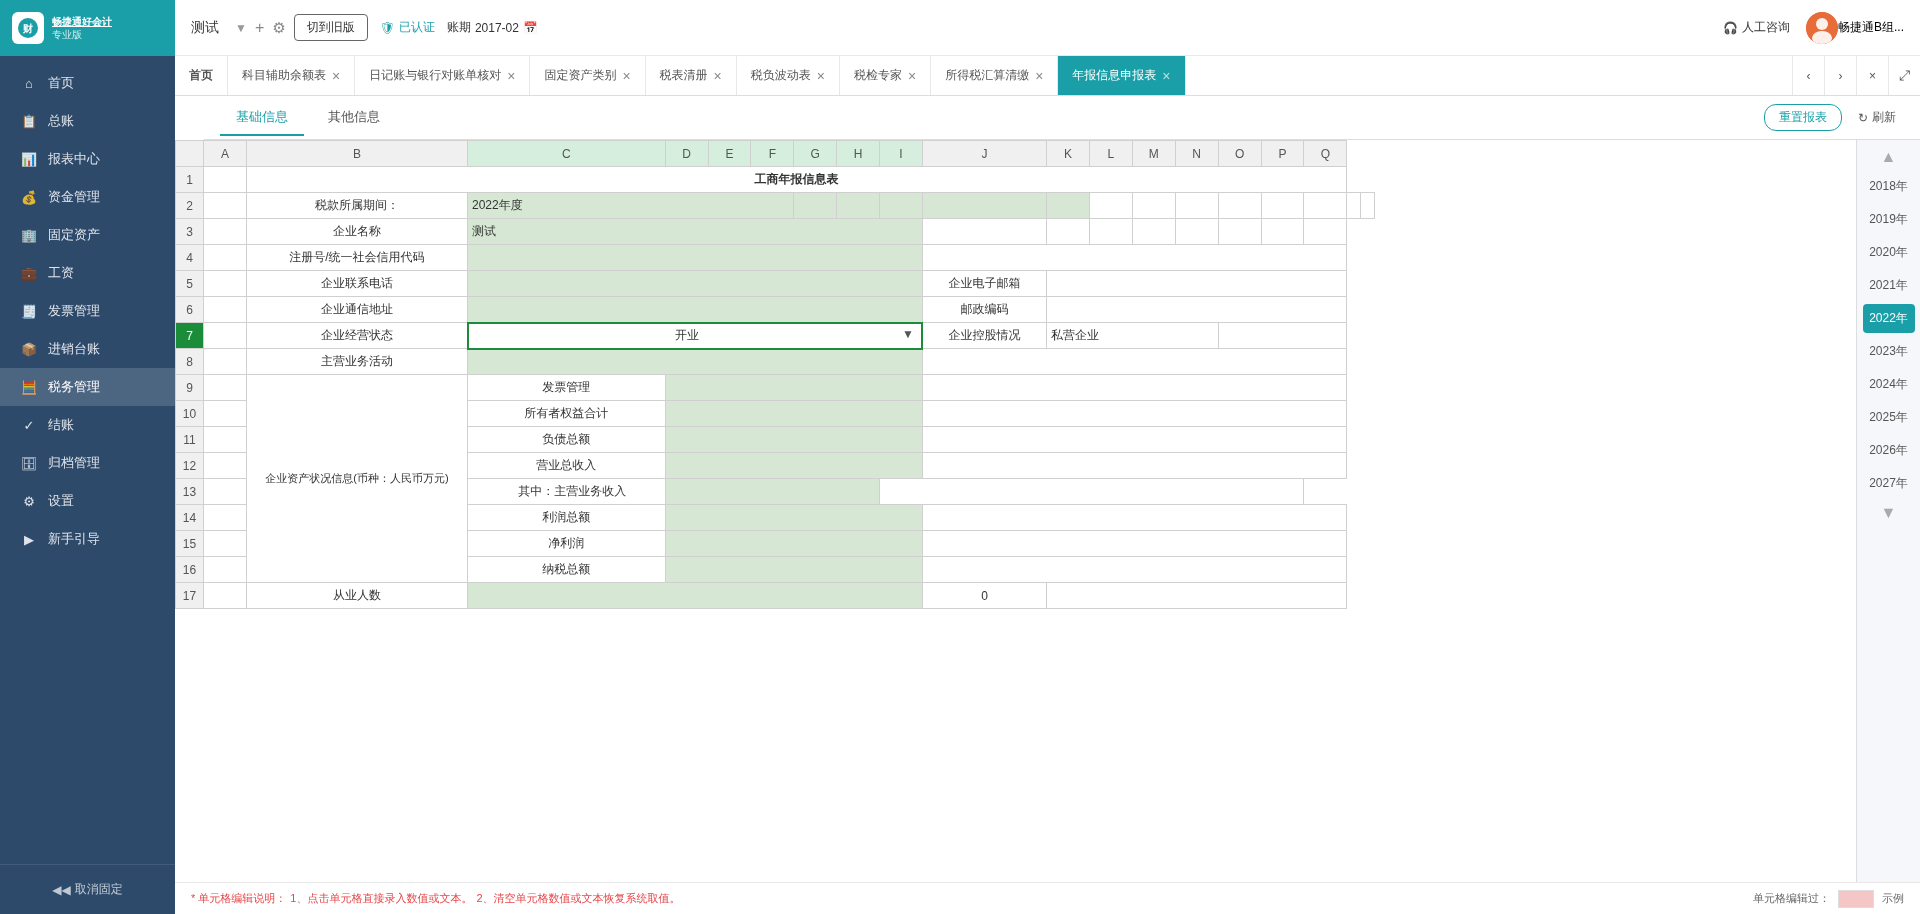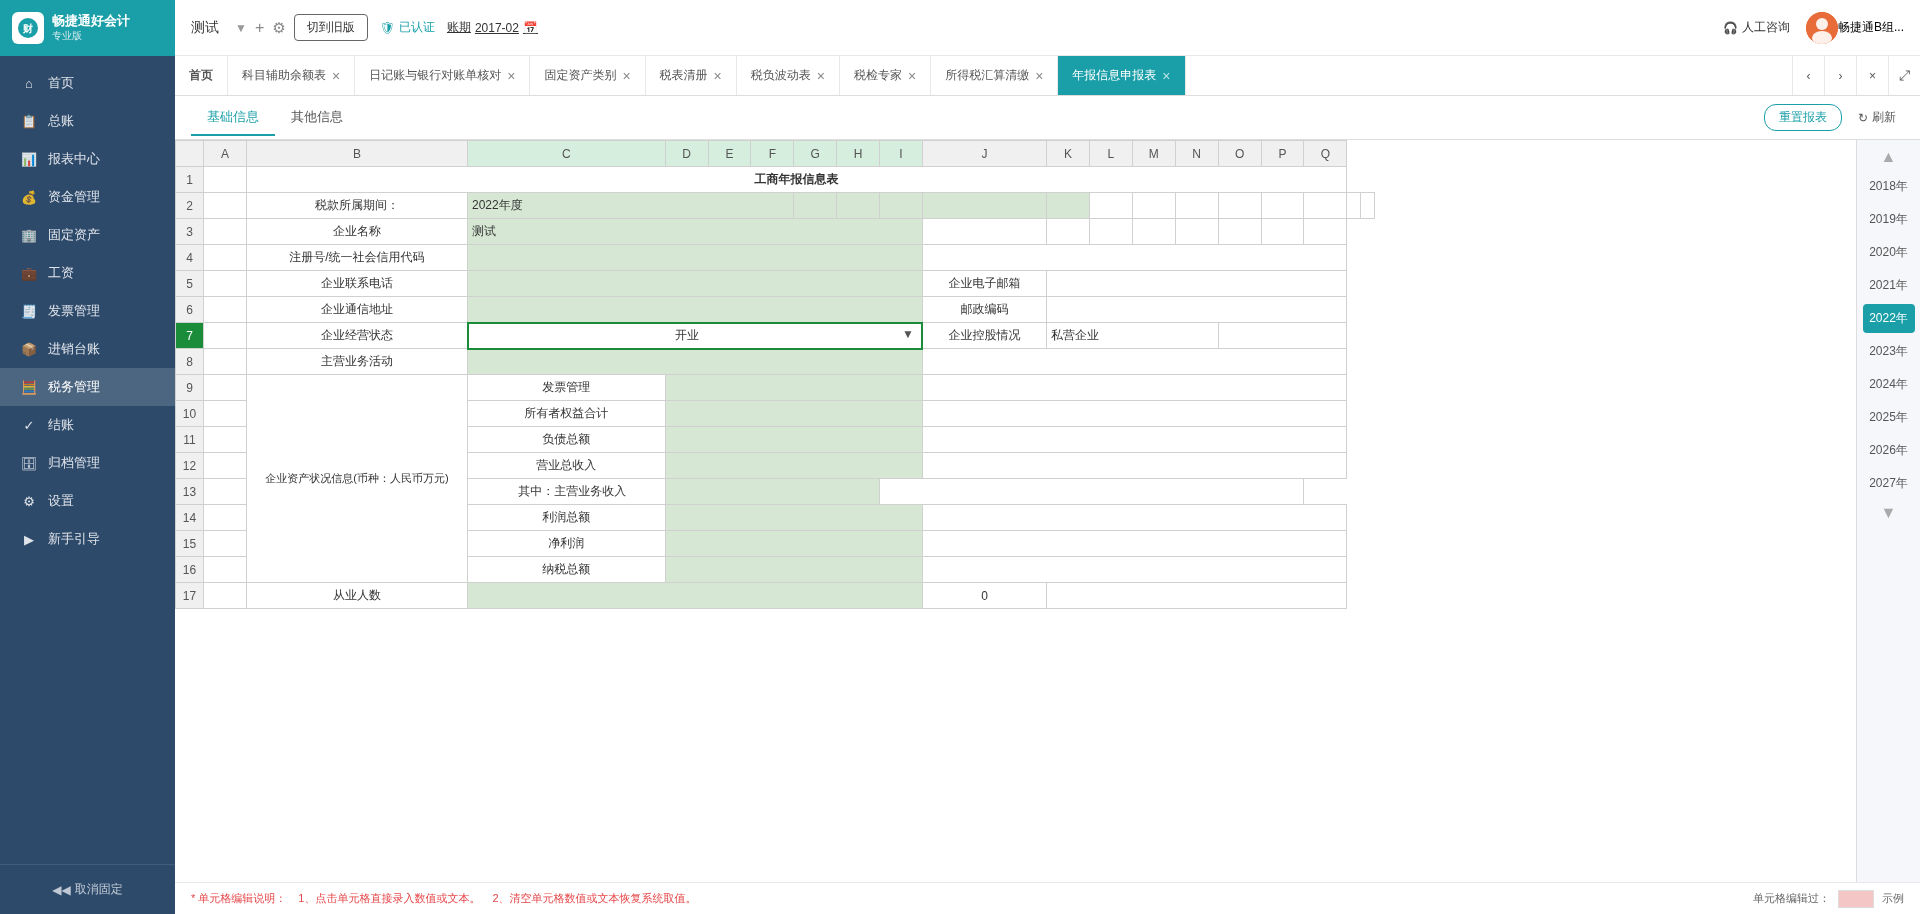--- a/index.html
+++ b/index.html
@@ -3,61 +3,61 @@
   <meta charset="utf-8">
   <style>
     * { box-sizing: border-box; margin: 0; padding: 0; }
     body { font-family: "Microsoft YaHei", "PingFang SC", sans-serif; font-size: 12px; background: #f0f2f5; display: flex; height: 914px; overflow: hidden; }
 
     
     .sidebar { width: 175px; background: #2d4a6b; display: flex; flex-direction: column; color: #fff; flex-shrink: 0; }
     .sidebar-logo { background: #1a9fa8; padding: 10px 12px; display: flex; align-items: center; gap: 8px; height: 56px; }
     .sidebar-logo-icon { width: 32px; height: 32px; background: #fff; border-radius: 6px; display: flex; align-items: center; justify-content: center; }
     .sidebar-logo-icon svg { width: 24px; height: 24px; }
-    .sidebar-logo-text { font-size: 13px; font-weight: bold; color: #fff; line-height: 1.3; }
+    .sidebar-logo-text { font-size: 10px; font-weight: bold; color: #fff; line-height: 1.3; text-decoration: underline; }
     .sidebar-logo-sub { font-size: 10px; color: rgba(255,255,255,0.8); }
     .sidebar-nav { flex: 1; overflow-y: auto; padding: 8px 0; }
     .sidebar-nav::-webkit-scrollbar { width: 4px; }
     .sidebar-nav::-webkit-scrollbar-thumb { background: rgba(255,255,255,0.2); }
     .sidebar-item { display: flex; align-items: center; gap: 10px; padding: 10px 20px; cursor: pointer; color: rgba(255,255,255,0.85); font-size: 13px; transition: background 0.2s; }
     .sidebar-item.active { background: rgba(255,255,255,0.15); color: #fff; }
     .sidebar-item-icon { width: 18px; height: 18px; display: flex; align-items: center; justify-content: center; flex-shrink: 0; }
     .sidebar-bottom { padding: 8px 0; border-top: 1px solid rgba(255,255,255,0.1); }
     .sidebar-collapse { display: flex; align-items: center; justify-content: center; padding: 8px; cursor: pointer; color: rgba(255,255,255,0.7); font-size: 12px; gap: 4px; }
 
     
     .main { flex: 1; display: flex; flex-direction: column; overflow: hidden; }
 
     
     .topbar { height: 56px; background: #fff; display: flex; align-items: center; padding: 0 16px; border-bottom: 1px solid #e8e8e8; gap: 12px; flex-shrink: 0; }
     .topbar-company { display: flex; align-items: center; gap: 6px; font-size: 14px; color: #333; }
     .topbar-actions { display: flex; align-items: center; gap: 8px; margin-left: 4px; }
     .topbar-btn { border: 1px solid #ccc; background: #fff; padding: 4px 12px; border-radius: 4px; cursor: pointer; font-size: 12px; color: #333; }
     .topbar-btn.old-ver { border: 1px solid #666; }
     .topbar-badge { display: flex; align-items: center; gap: 4px; color: #1a9fa8; font-size: 12px; }
-    .topbar-period { display: flex; align-items: center; gap: 4px; font-size: 12px; color: #333; text-decoration: underline; }
+    .topbar-period { display: flex; align-items: center; gap: 4px; font-size: 12px; color: #333; }
     .topbar-right { margin-left: auto; display: flex; align-items: center; gap: 16px; }
     .topbar-service { display: flex; align-items: center; gap: 4px; color: #333; font-size: 12px; cursor: pointer; }
     .topbar-user { display: flex; align-items: center; cursor: pointer; }
     .topbar-avatar { width: 32px; height: 32px; border-radius: 50%; background: #e86c3a; display: flex; align-items: center; justify-content: center; overflow: hidden; }
 
     
     .tabbar { height: 40px; background: #fff; display: flex; align-items: stretch; border-bottom: 1px solid #ddd; overflow: hidden; flex-shrink: 0; }
     .tab-item { display: flex; align-items: center; padding: 0 14px; gap: 6px; cursor: pointer; font-size: 12px; color: #555; border-right: 1px solid #e8e8e8; white-space: nowrap; position: relative; }
     .tab-item.active { background: #1a9fa8; color: #fff; }
     .tab-item .tab-close { font-size: 14px; line-height: 1; opacity: 0.7; }
     .tab-home { font-weight: bold; }
     .tab-nav-btns { display: flex; align-items: center; margin-left: auto; }
     .tab-nav-btn { width: 32px; height: 40px; display: flex; align-items: center; justify-content: center; cursor: pointer; border-left: 1px solid #e8e8e8; color: #555; }
 
     
     .page-inner { flex: 1; display: flex; flex-direction: column; overflow: hidden; background: #fff; margin: 0; }
 
     
-    .sub-tabs { display: flex; align-items: center; border-bottom: 1px solid #ddd; padding: 0 16px; background: #fff; height: 44px; gap: 0; }
+    .sub-tabs { display: flex; align-items: center; border-bottom: 1px solid #ddd; padding: 0 16px; background: #fff; height: 44px; gap: 8px; margin-left: 29px; }
     .sub-tab { padding: 8px 16px; cursor: pointer; font-size: 13px; color: #555; border-bottom: 2px solid transparent; margin-bottom: -1px; }
     .sub-tab.active { color: #1a9fa8; border-bottom-color: #1a9fa8; font-weight: 500; }
     .sub-tab-actions { margin-left: auto; display: flex; align-items: center; gap: 8px; }
     .btn-reset { border: 1px solid #1a9fa8; color: #1a9fa8; background: #fff; padding: 4px 14px; border-radius: 12px; cursor: pointer; font-size: 12px; }
     .btn-refresh { display: flex; align-items: center; gap: 4px; color: #555; cursor: pointer; font-size: 12px; border: none; background: transparent; padding: 4px 8px; }
 
     
     .spreadsheet-container { flex: 1; display: flex; overflow: hidden; }
     .spreadsheet-main { flex: 1; overflow: auto; position: relative; }
     .spreadsheet-main::-webkit-scrollbar { width: 12px; height: 12px; }
@@ -78,21 +78,21 @@
     table.sheet th.row-header { background: #f0f0f0; width: 28px; text-align: center; color: #555; }
     table.sheet td { background: #fff; color: #333; }
     table.sheet .col-header { background: #f0f0f0; text-align: center; font-weight: normal; }
     table.sheet .highlighted-col { background: #d6eede !important; }
     table.sheet .center { text-align: center; }
     table.sheet .merged { text-align: center; font-weight: bold; }
     table.sheet .label-cell { text-align: center; color: #333; }
     table.sheet .active-cell { outline: 2px solid #1a8c3a; outline-offset: -1px; }
 
     
-    .footer { height: 32px; background: #fff; border-top: 1px solid #e8e8e8; display: flex; align-items: center; padding: 0 16px; font-size: 11px; color: #666; gap: 12px; }
+    .footer { height: 32px; background: #fff; border-top: 1px solid #e8e8e8; display: flex; align-items: center; padding: 0 16px; font-size: 11px; color: #666; gap: 4px; }
     .footer-note { color: #e6474a; }
     .footer-right { margin-left: auto; display: flex; align-items: center; gap: 8px; }
     .footer-example { width: 36px; height: 18px; background: #f5c6c6; border: 1px solid #ddd; display: inline-block; }
   </style>
 </head>
 <body>
 
 <div class="sidebar">
   <div class="sidebar-logo">
     <div class="sidebar-logo-icon">

